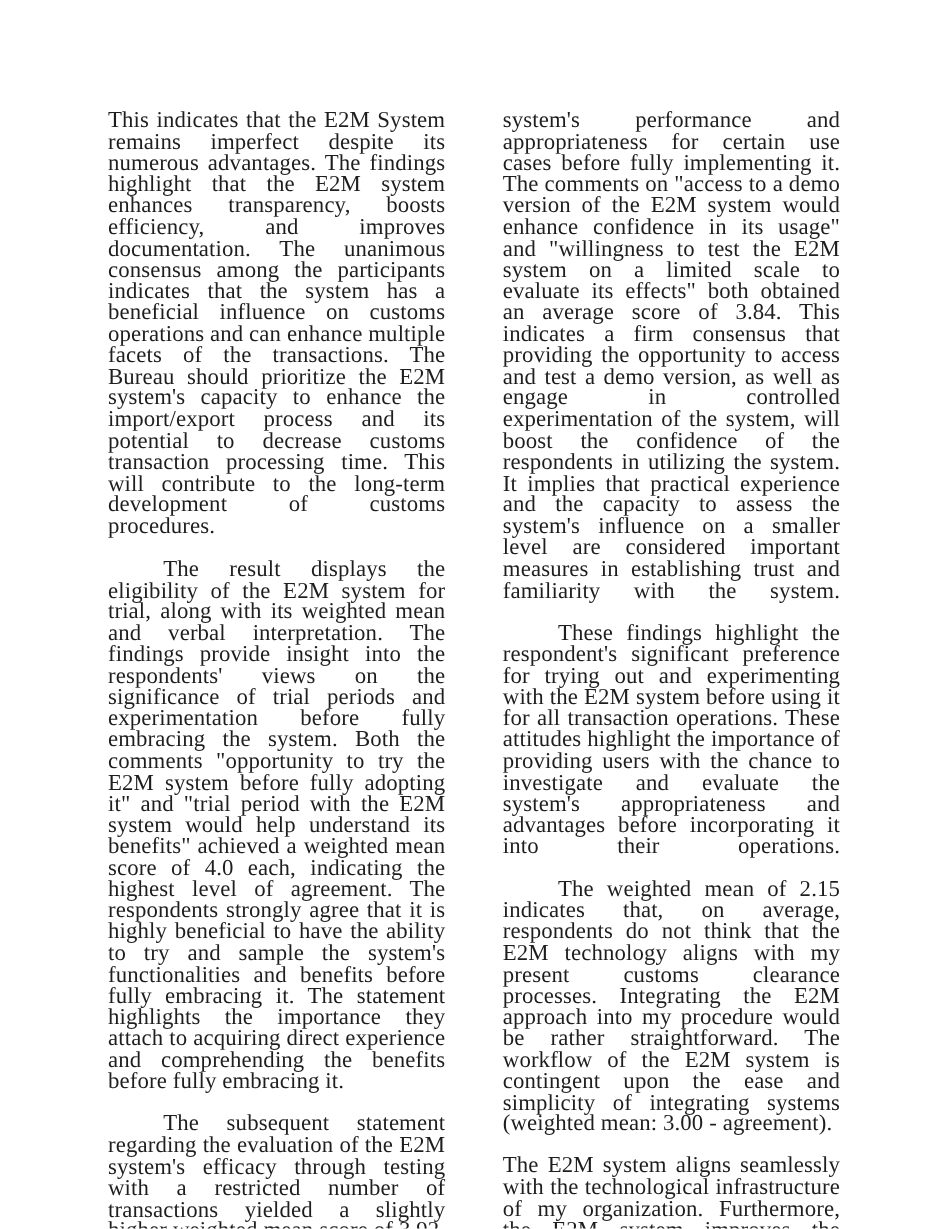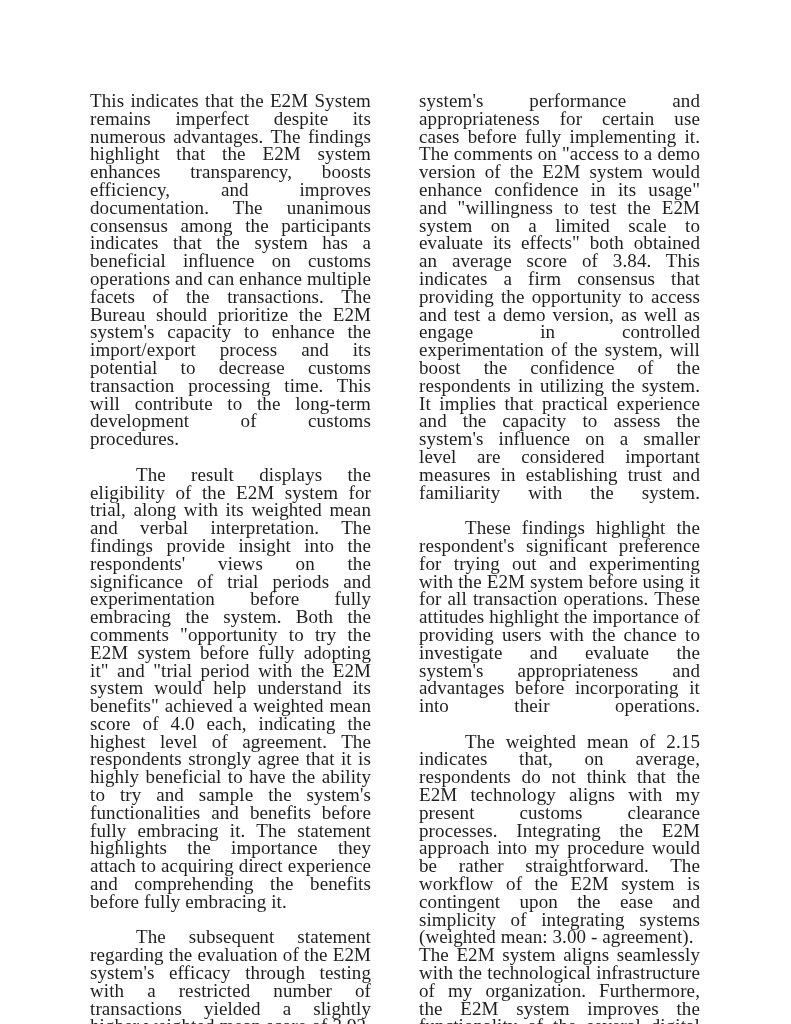--- a/index.html
+++ b/index.html
@@ -35,20 +35,21 @@
     margin: 0 0 17.8px 0;
   }
   .para.indent {
     text-indent: 46px;
   }
   .para.justify-last {
     text-align-last: justify;
   }
   .para.tight {
     margin-bottom: 0;
+    margin-top: 17px;
   }
 </style>
 </head>
 <body>
 
 <div class="page">
   <div class="text-block">
 
     <div class="col">
       <p class="para">This indicates that the E2M System remains imperfect despite its numerous advantages. The findings highlight that the E2M system enhances transparency, boosts efficiency, and improves documentation. The unanimous consensus among the participants indicates that the system has a beneficial influence on customs operations and can enhance multiple facets of the transactions. The Bureau should prioritize the E2M system's capacity to enhance the import/export process and its potential to decrease customs transaction processing time. This will contribute to the long-term development of customs procedures.</p>

